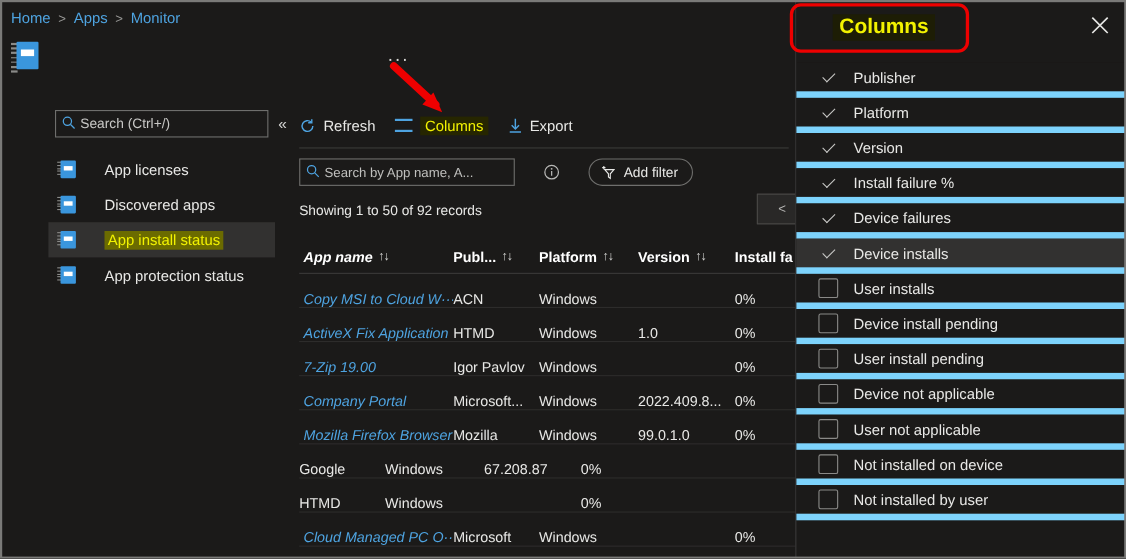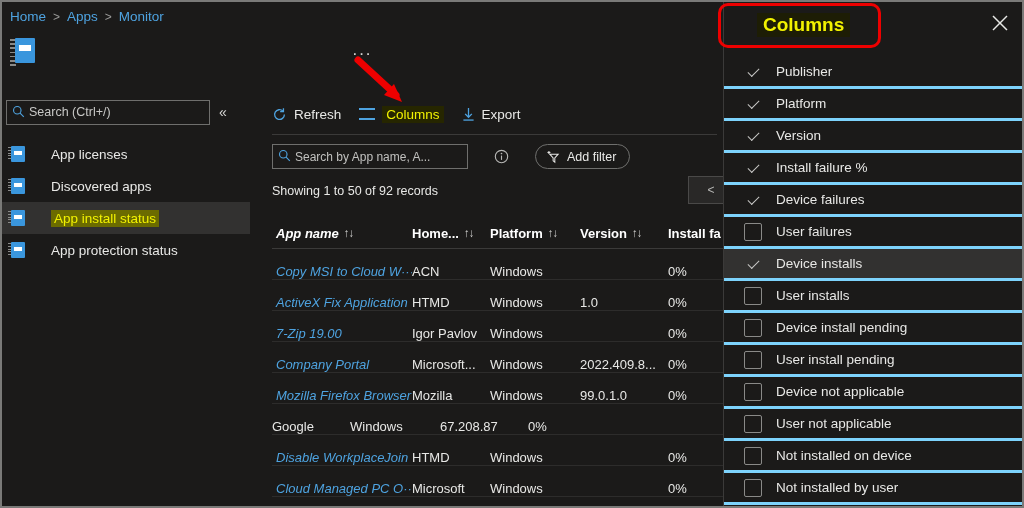--- a/index.html
+++ b/index.html
@@ -21,21 +21,21 @@
   .notebook-icon { width: 26px; height: 28px; position: relative; flex: none; }
   .nb-body { position: absolute; left: 5px; top: 2px; width: 20px; height: 25px; background: #3a96dd; border-radius: 1px; }
   .nb-white { position: absolute; left: 9px; top: 9px; width: 12px; height: 6px; background: #ffffff; }
   .nb-rings { position: absolute; left: 0px; top: 3px; width: 6px; height: 23px; }
   .nb-rings i { display: block; width: 6px; height: 1.6px; background: #8a8a88; margin-bottom: 2.6px; }
   .page-title { font-size: 22px; color: #ffffff; font-weight: 600; letter-spacing: .1px; white-space: nowrap; }
   .page-title .bar { color: #d6d6d4; font-weight: 300; }
   .ellipsis-btn { position: absolute; left: 352px; top: 44px; color: #d6d6d4; font-size: 17px; letter-spacing: 1px; cursor: pointer; }
 
   
-  .left-nav { position: absolute; left: 0; top: 96px; width: 250px; height: 412px; }
+  .left-nav { position: absolute; left: 0; top: 96px; width: 250px; height: 412px; padding-left: 44px; }
   .nav-search-row { display: flex; align-items: center; gap: 9px; padding: 0 6px; height: 32px; }
   .nav-search { position: relative; width: 204px; height: 25px; border: 1px solid #6f6f6d; background: #1b1a19; display: flex; align-items: center; padding-left: 22px; }
   .nav-search .mag { position: absolute; left: 5px; top: 4px; width: 13px; height: 13px; }
   .nav-search input { background: transparent; border: none; outline: none; color: #e8e8e6; font-size: 12.5px; font-family: "Liberation Sans", sans-serif; width: 170px; }
   .nav-search input::placeholder { color: #c8c8c6; }
   .collapse-btn { color: #d6d6d4; font-size: 14px; cursor: pointer; user-select: none; }
 
   .nav-list { margin-top: 10px; }
   .nav-item { height: 32px; display: flex; align-items: center; gap: 26px; padding-left: 8px; cursor: pointer; }
   .nav-item.selected { background: #323130; }
@@ -88,21 +88,21 @@
   .c-plat { width: 90px; }
   .c-ver { width: 88px; }
   .c-fail { width: 60px; }
 
   
   .panel { position: absolute; left: 723px; top: 0; width: 301px; height: 508px; background: #1b1a19; border-left: 1px solid #3b3a39; }
   .panel-head { height: 57px; position: relative; background: #1b1a19; }
   .panel-title { position: absolute; left: 33px; top: 13px; font-size: 19px; font-weight: 700; color: #f2f200; background: #1d1d05; padding: 1px 6px; }
   .panel-close { position: absolute; right: 13px; top: 12px; width: 22px; height: 22px; cursor: pointer; }
   .panel-list { position: absolute; left: 0; top: 57px; right: 0; bottom: 0; }
-  .prow { height: 32px; display: flex; align-items: center; gap: 14px; padding-left: 20px; cursor: pointer; border-bottom: 3px solid #7dd3fc; background: #1b1a19; }
+  .prow { height: 32px; display: flex; align-items: center; gap: 14px; padding-left: 20px; cursor: pointer; border-bottom: 6px solid #7dd3fc; background: #1b1a19; }
   .prow.hover { background: #323130; }
   .cbx { width: 18px; height: 18px; border: 1px solid #8a8a88; border-radius: 2px; position: relative; flex: none; }
   .cbx.on { border-color: transparent; }
   .cbx.on::after { content: ""; position: absolute; left: 3px; top: 4px; width: 10px; height: 5px; border-left: 1.6px solid #c8c8c6; border-bottom: 1.6px solid #c8c8c6; transform: rotate(-45deg); }
   .plabel { font-size: 13.5px; color: #e8e8e6; white-space: nowrap; }
 
   
   .anno-box { position: absolute; left: 718px; top: 3px; width: 163px; height: 45px; border: 3px solid #ee0000; border-radius: 10px; pointer-events: none; }
   .anno-arrow { position: absolute; left: 350px; top: 55px; width: 70px; height: 55px; pointer-events: none; }
   .border-frame { position: absolute; left: 0; top: 0; width: 1024px; height: 508px; border: 2px solid #7a7a78; pointer-events: none; }
@@ -263,21 +263,21 @@
     <div class="records">Showing 1 to 50 of 92 records</div>
     <div class="pager">&lt;</div>
 
     <div class="tbl">
       <div class="tbl-head">
         <div class="th c-app">
           <span>App name</span>
           <span class="sort">↑↓</span>
         </div>
         <div class="th c-pub">
-          <span>Home...</span>
+          <span>Publ...</span>
           <span class="sort">↑↓</span>
         </div>
         <div class="th c-plat">
           <span>Platform</span>
           <span class="sort">↑↓</span>
         </div>
         <div class="th c-ver">
           <span>Version</span>
           <span class="sort">↑↓</span>
         </div>
@@ -322,21 +322,20 @@
         <div class="td c-ver">99.0.1.0</div>
         <div class="td c-fail">0%</div>
       </div>
       <div class="tr">
         <div class="td c-pub">Google</div>
         <div class="td c-plat">Windows</div>
         <div class="td c-ver">67.208.87</div>
         <div class="td c-fail">0%</div>
       </div>
       <div class="tr">
-        <div class="td c-app link">Disable WorkplaceJoin</div>
         <div class="td c-pub">HTMD</div>
         <div class="td c-plat">Windows</div>
         <div class="td c-ver"></div>
         <div class="td c-fail">0%</div>
       </div>
       <div class="tr">
         <div class="td c-app link">Cloud Managed PC O···</div>
         <div class="td c-pub">Microsoft</div>
         <div class="td c-plat">Windows</div>
         <div class="td c-ver"></div>
@@ -367,24 +366,20 @@
           <span class="plabel">Version</span>
         </div>
       <div class="prow">
           <span class="cbx on"></span>
           <span class="plabel">Install failure %</span>
         </div>
       <div class="prow">
           <span class="cbx on"></span>
           <span class="plabel">Device failures</span>
         </div>
-      <div class="prow">
-          <span class="cbx"></span>
-          <span class="plabel">User failures</span>
-        </div>
       <div class="prow hover">
           <span class="cbx on"></span>
           <span class="plabel">Device installs</span>
         </div>
       <div class="prow">
           <span class="cbx"></span>
           <span class="plabel">User installs</span>
         </div>
       <div class="prow">
           <span class="cbx"></span>

